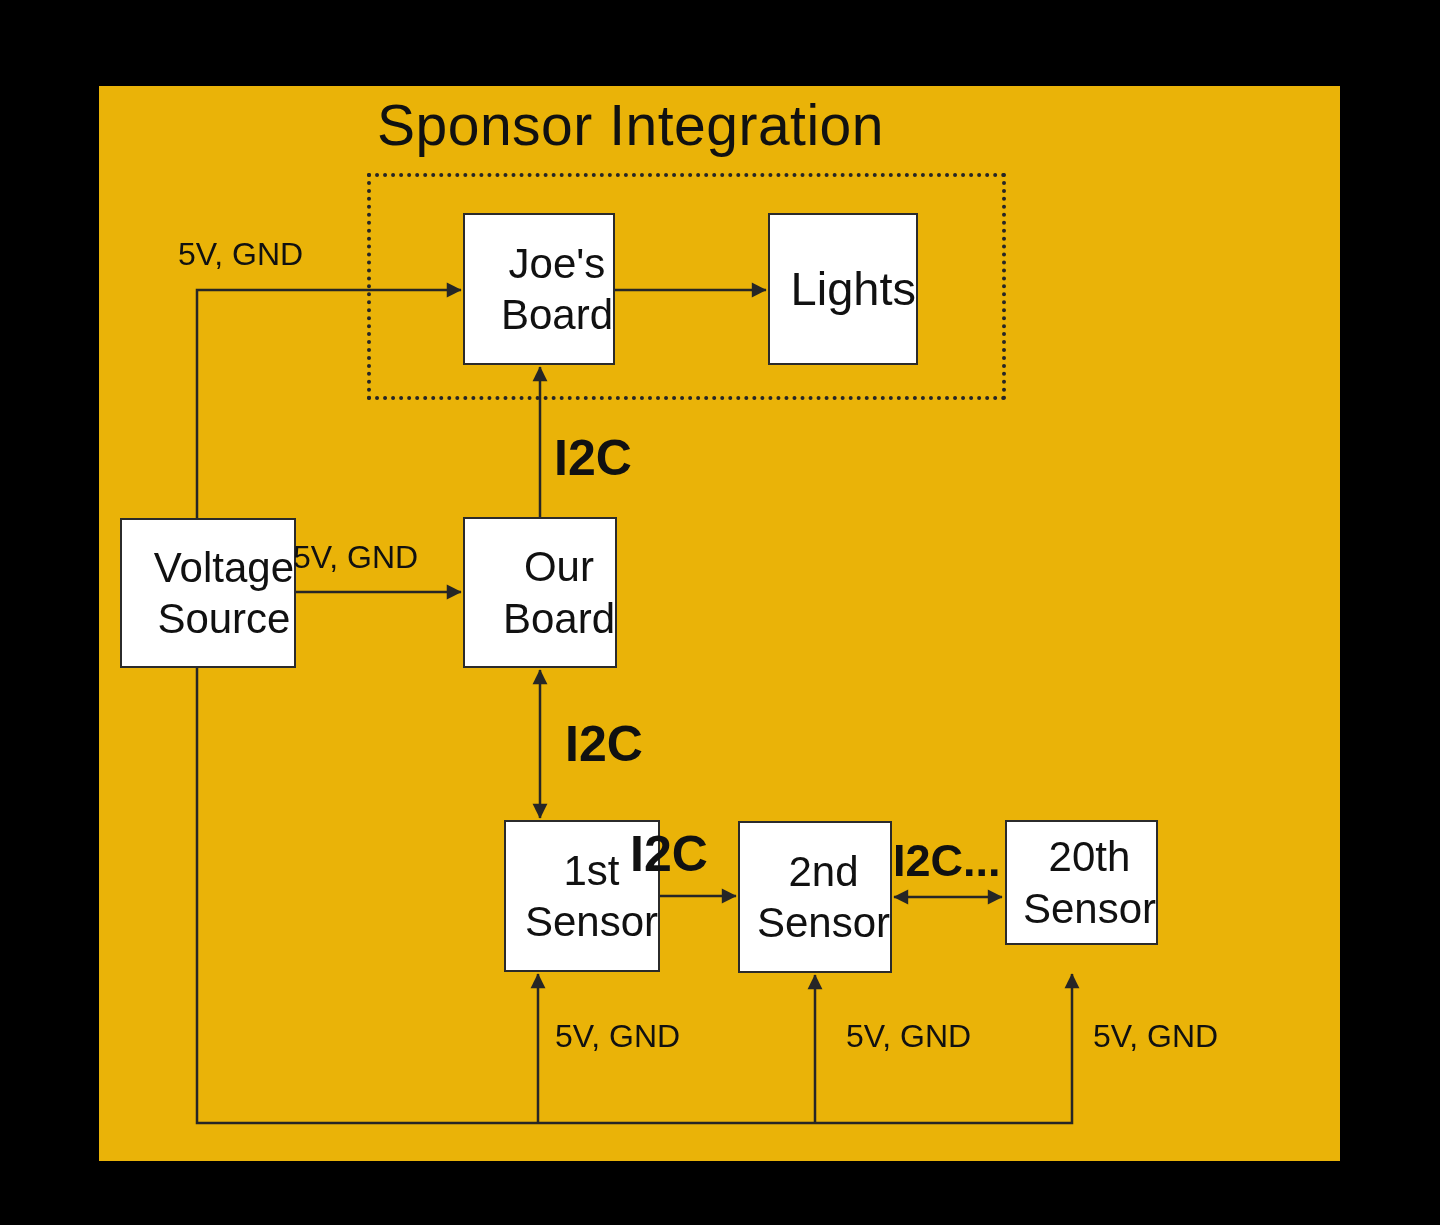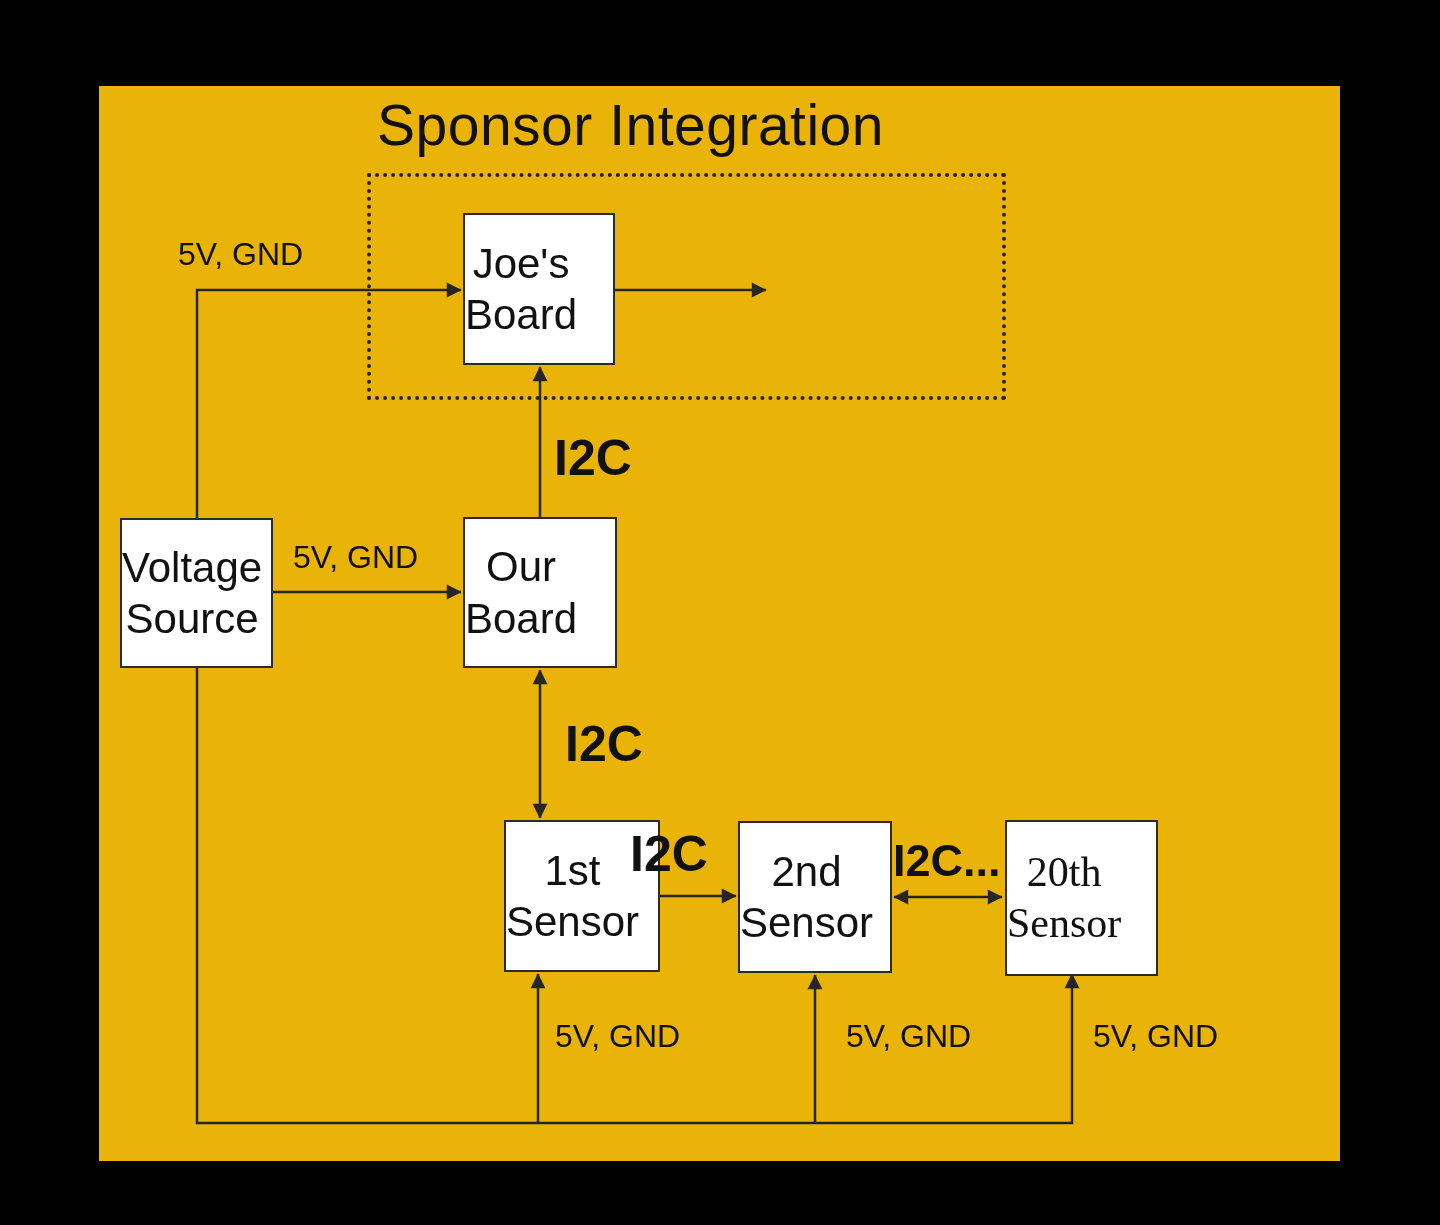--- a/index.html
+++ b/index.html
@@ -38,34 +38,34 @@
     box-sizing: border-box;
     background: transparent;
   }
   .node {
     position: absolute;
     box-sizing: border-box;
     border: 2.5px solid #2b2b2b;
     background: #ffffff;
     display: flex;
     align-items: center;
-    justify-content: flex-start;
+    justify-content: flex-end;
     text-align: center;
     color: #111111;
     font-size: 42px;
     line-height: 1.22;
     white-space: pre-line;
   }
-  #node-voltage-source { left: 21px;  top: 432px; width: 153px; height: 150px; }
+  #node-voltage-source { left: 21px;  top: 432px; width: 176px; height: 150px; }
   #node-joes-board     { left: 364px; top: 127px; width: 152px; height: 152px; }
   #node-lights         { left: 669px; top: 127px; width: 150px; height: 152px; font-size: 47px; }
   #node-our-board      { left: 364px; top: 431px; width: 154px; height: 151px; }
   #node-sensor-1       { left: 365px; top: 734px; width: 156px; height: 152px; margin-left: 40px; }
   #node-sensor-2       { left: 639px; top: 735px; width: 154px; height: 152px; }
-  #node-sensor-20      { left: 906px; top: 734px; width: 153px; height: 156px; font-family: Liberation Serif, serif; }
+  #node-sensor-20      { left: 906px; top: 734px; width: 153px; height: 125px; }
   .elabel {
     position: absolute;
     color: #111111;
     font-size: 32px;
     line-height: 1.2;
     white-space: nowrap;
   }
   .elabel.i2c { font-size: 50px; font-weight: bold; }
   #label-power-joes   { left: 79px;  top: 149px; }
   #label-power-our    { left: 194px; top: 452px; }
@@ -117,20 +117,23 @@
   <div class="node" id="node-voltage-source">
     <span>Voltage
 Source</span>
   </div>
 
   <div class="node" id="node-joes-board">
     <span>Joe's
 Board</span>
   </div>
 
+  <div class="node" id="node-lights">
+    <span>Lights</span>
+  </div>
 
   <div class="node" id="node-our-board">
     <span>Our
 Board</span>
   </div>
 
   <div class="node" id="node-sensor-1">
     <span>1st
 Sensor</span>
   </div>

